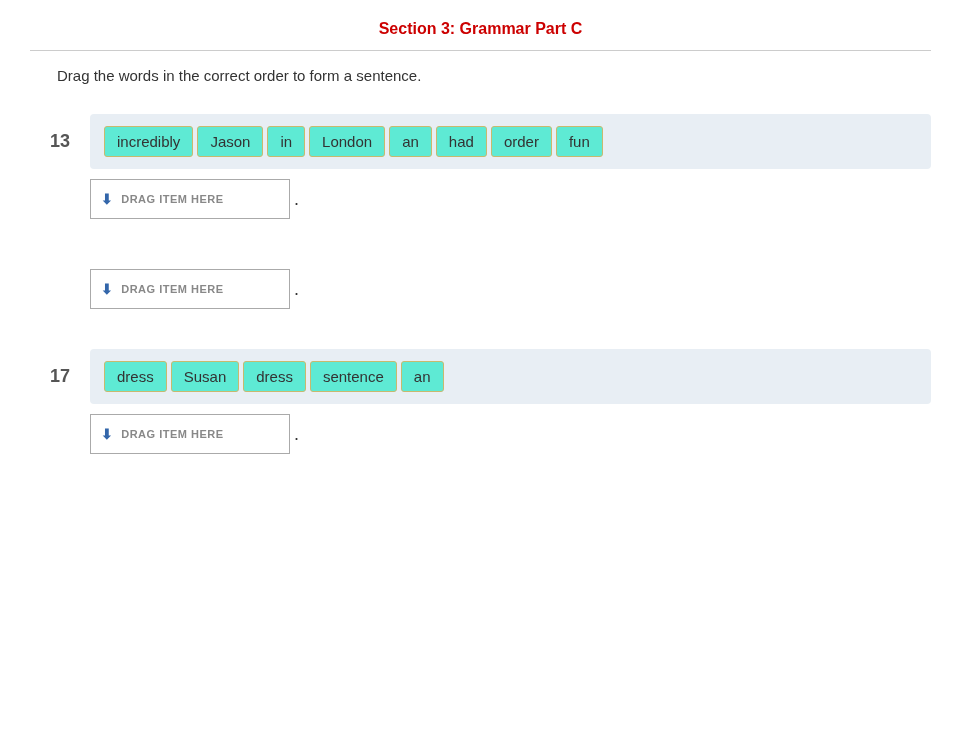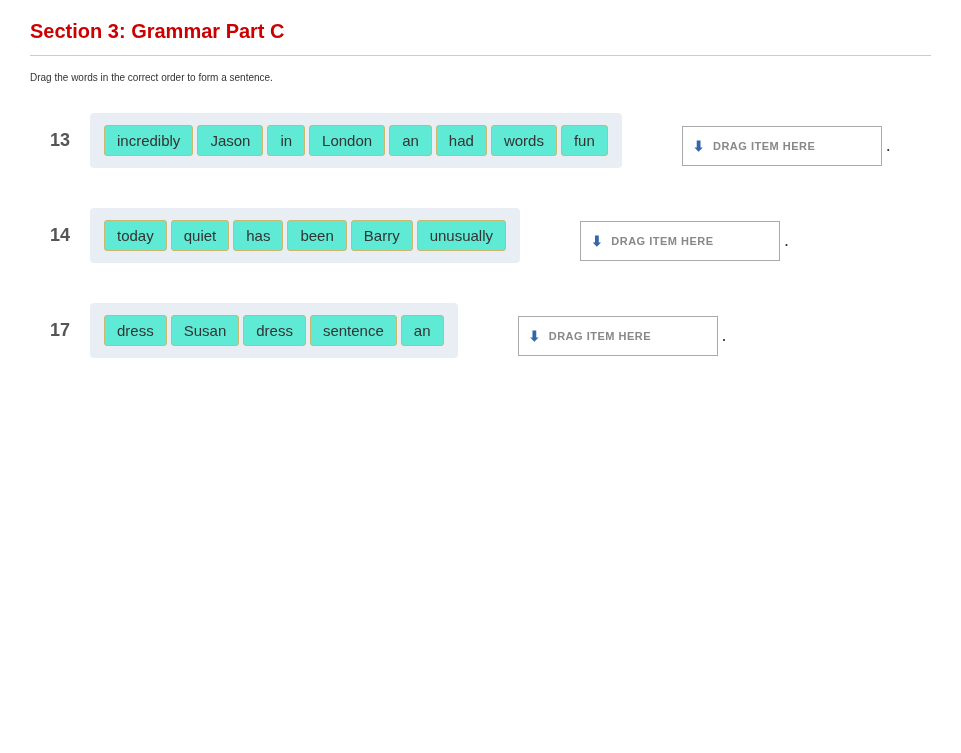--- a/index.html
+++ b/index.html
@@ -12,39 +12,41 @@
       font-family: Arial, sans-serif;
       background: #fff;
       color: #333;
       padding: 20px 30px;
       font-size: 15px;
     }
 
     .section-title {
       color: #cc0000;
       font-weight: bold;
-      font-size: 20px;
+      font-size: 16px;
       margin-bottom: 12px;
+      text-align: center;
     }
 
     .section-divider {
       border: none;
       border-top: 1px solid #ccc;
       margin-bottom: 16px;
     }
 
     .instruction {
-      font-size: 10px;
+      font-size: 15px;
       color: #333;
       margin-bottom: 30px;
+      margin-left: 27px;
     }
 
     .question-block {
       display: flex;
-      flex-direction: row;
+      flex-direction: column;
       margin-bottom: 40px;
     }
 
     .question-row {
       display: flex;
       align-items: center;
       gap: 0;
     }
 
     .question-number {
@@ -126,44 +128,33 @@
     <div class="question-block">
       <div class="question-row">
         <div class="question-number">13</div>
         <div class="words-area">
           <div class="word-chip" draggable="true">incredibly</div>
           <div class="word-chip" draggable="true">Jason</div>
           <div class="word-chip" draggable="true">in</div>
           <div class="word-chip" draggable="true">London</div>
           <div class="word-chip" draggable="true">an</div>
           <div class="word-chip" draggable="true">had</div>
-          <div class="word-chip" draggable="true">words</div>
+          <div class="word-chip" draggable="true">order</div>
           <div class="word-chip" draggable="true">fun</div>
         </div>
       </div>
       <div class="answer-row">
         <div class="drop-zone">
           <span class="drop-icon">⬇</span>
           <span>DRAG ITEM HERE</span>
         </div>
         <span class="period">.</span>
       </div>
     </div>
     <div class="question-block">
-      <div class="question-row">
-        <div class="question-number">14</div>
-        <div class="words-area">
-          <div class="word-chip" draggable="true">today</div>
-          <div class="word-chip" draggable="true">quiet</div>
-          <div class="word-chip" draggable="true">has</div>
-          <div class="word-chip" draggable="true">been</div>
-          <div class="word-chip" draggable="true">Barry</div>
-          <div class="word-chip" draggable="true">unusually</div>
-        </div>
-      </div>
       <div class="answer-row">
         <div class="drop-zone">
           <span class="drop-icon">⬇</span>
           <span>DRAG ITEM HERE</span>
         </div>
         <span class="period">.</span>
       </div>
     </div>
     <div class="question-block">
       <div class="question-row">

